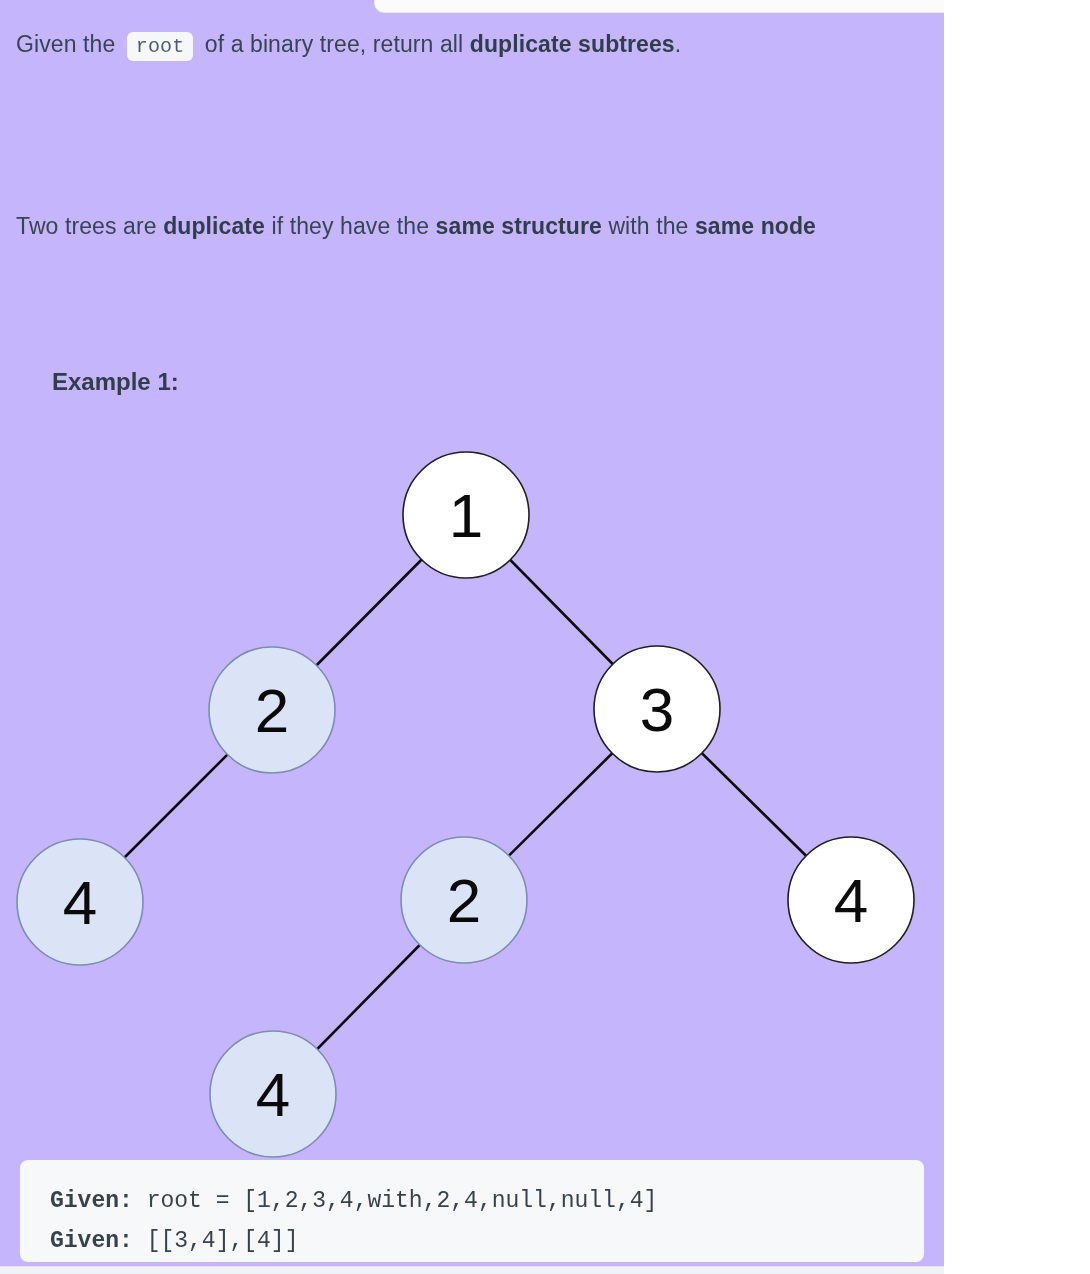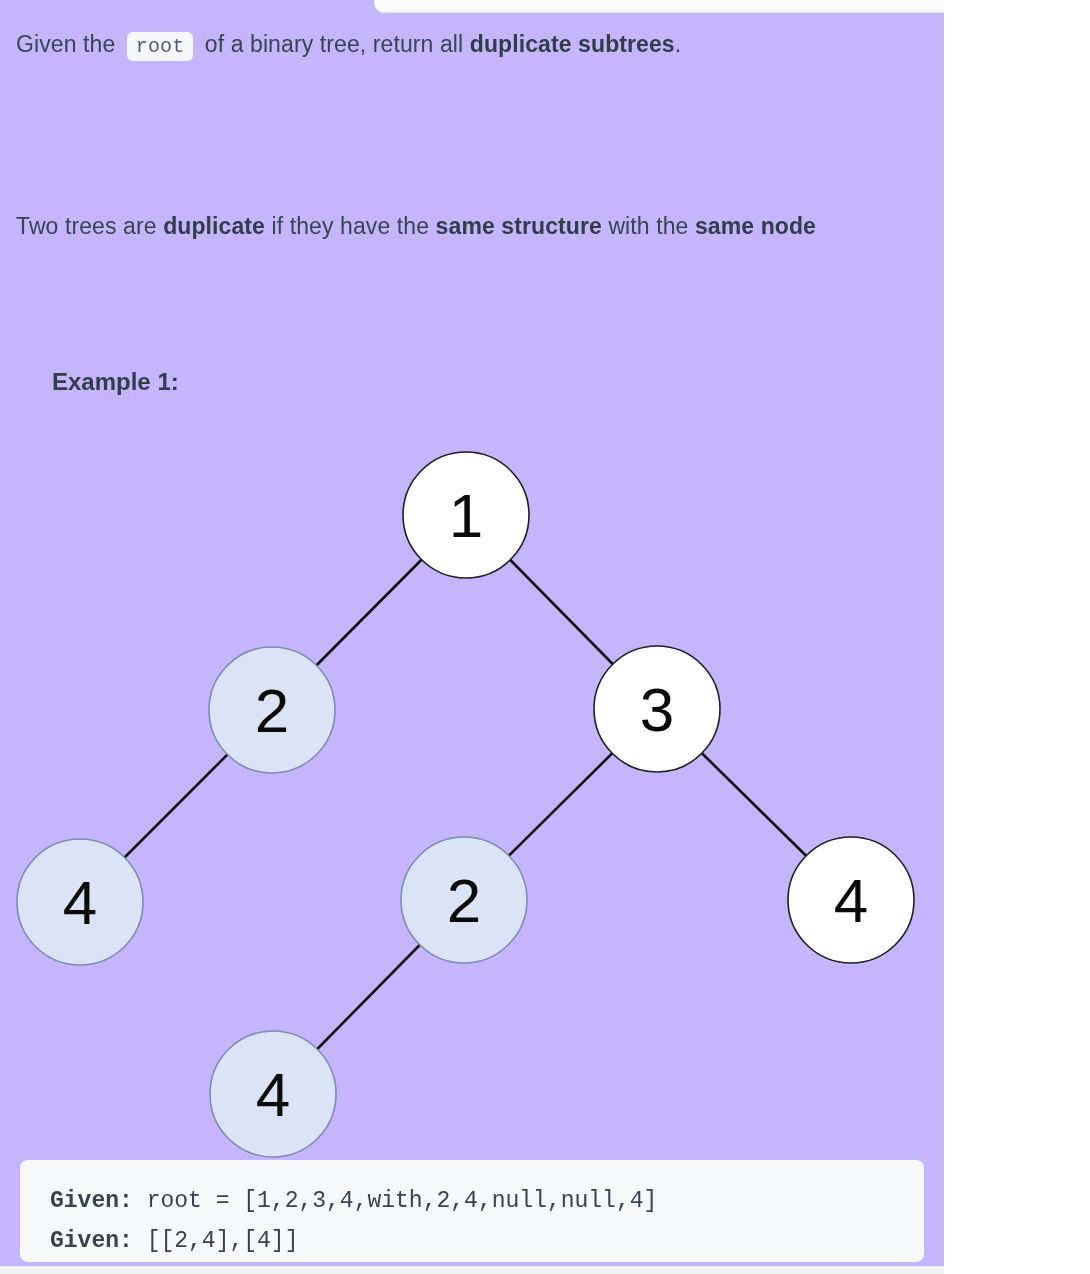--- a/index.html
+++ b/index.html
@@ -135,18 +135,18 @@
         <text x="851" y="460" dy="0.36em" text-anchor="middle" font-family="&quot;Liberation Sans&quot;, sans-serif" font-size="62" fill="#0a0a0a">4</text>
       </g>
       <g>
         <circle cx="273" cy="654" r="63" fill="#dbe4f6" stroke="#7d8caf" stroke-width="1.6"></circle>
         <text x="273" y="654" dy="0.36em" text-anchor="middle" font-family="&quot;Liberation Sans&quot;, sans-serif" font-size="62" fill="#0a0a0a">4</text>
       </g>
     </svg>
 
   <div class="code-block">
     <div class="code-line"><b>Given:</b><span> root = [1,2,3,4,with,2,4,null,null,4]</span></div>
-    <div class="code-line"><b>Given:</b><span> [[2,4],[4]]</span></div>
+    <div class="code-line"><b>Given:</b><span> [[3,4],[4]]</span></div>
   </div>
 
   <div class="bottom-divider"></div>
 
 </div>
 
 </body></html>

